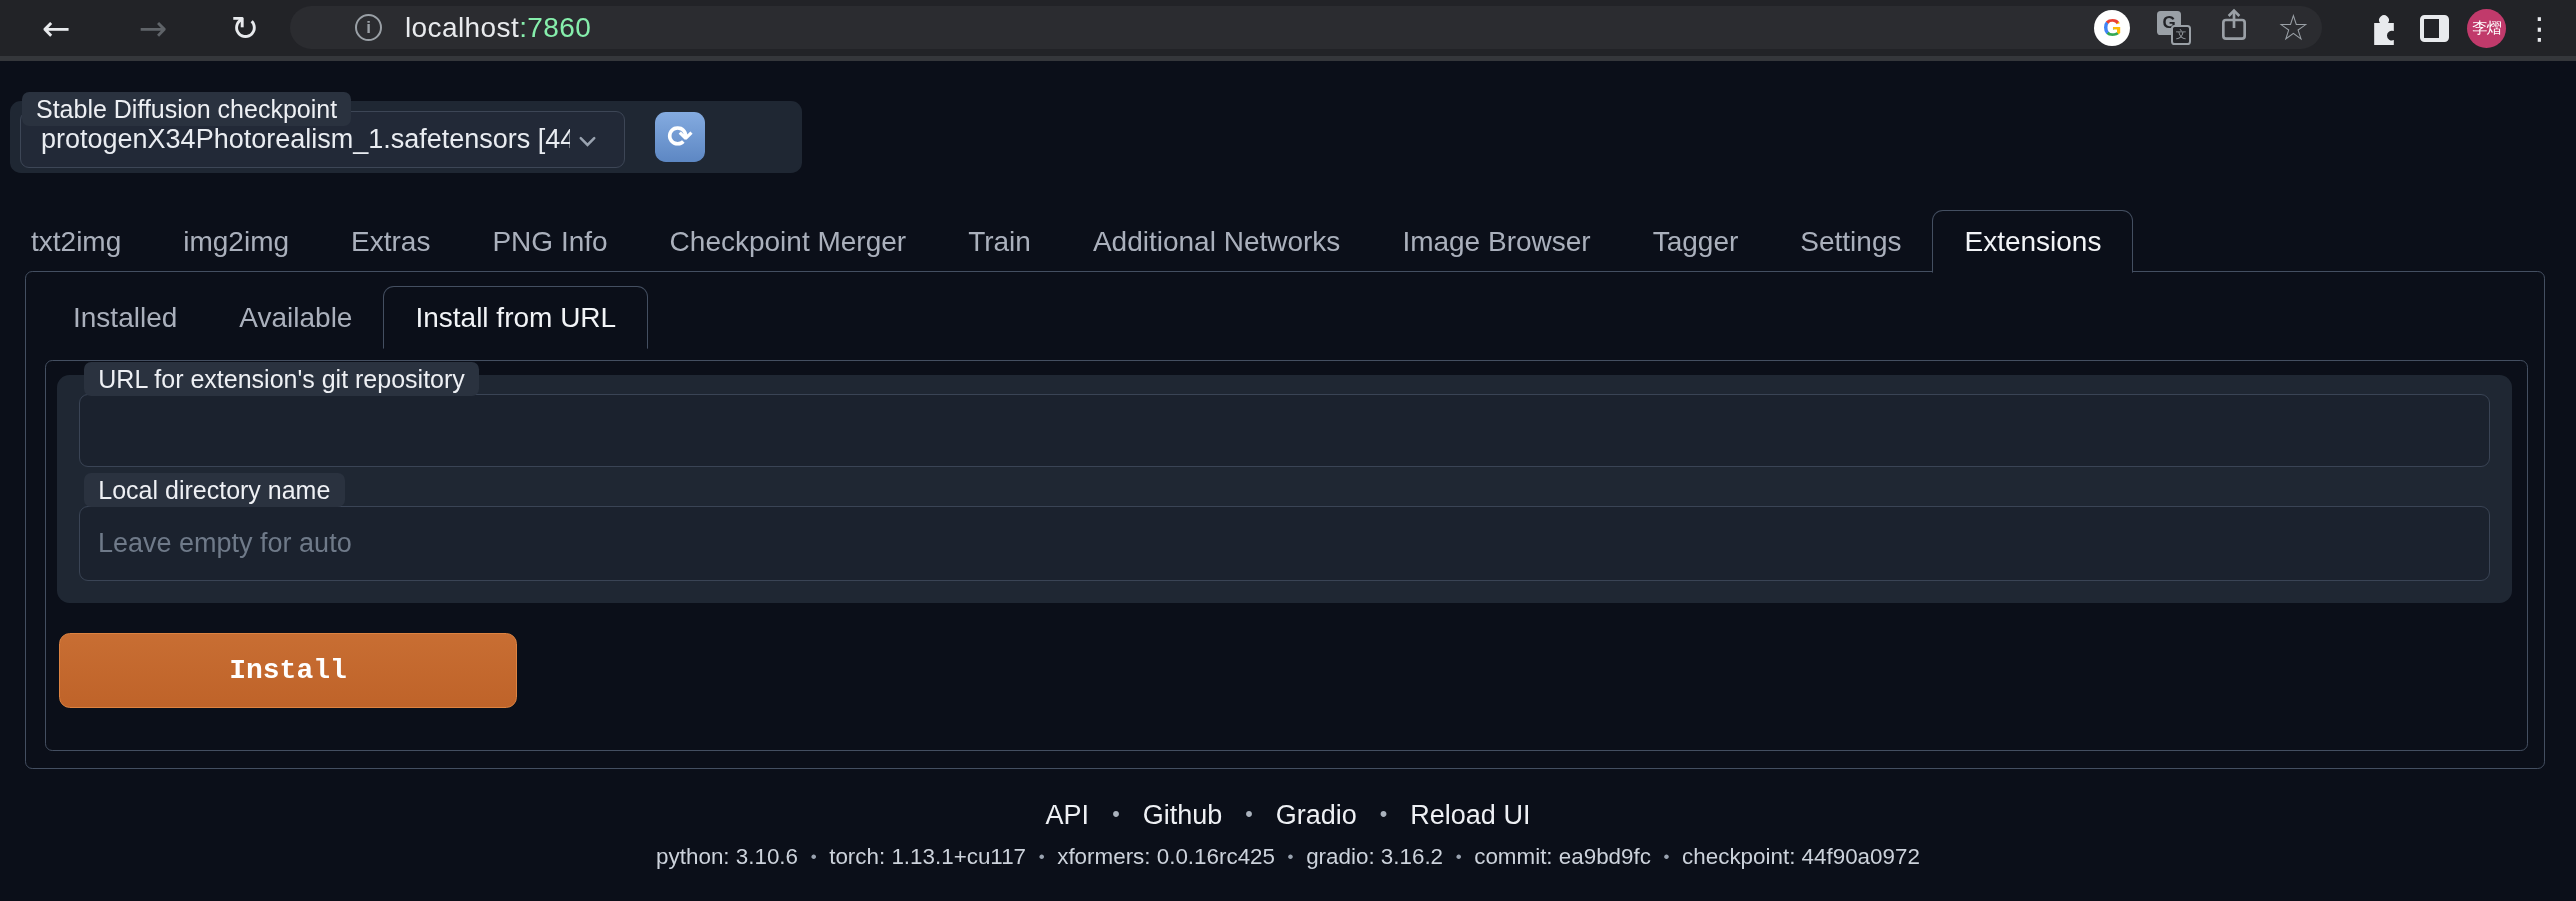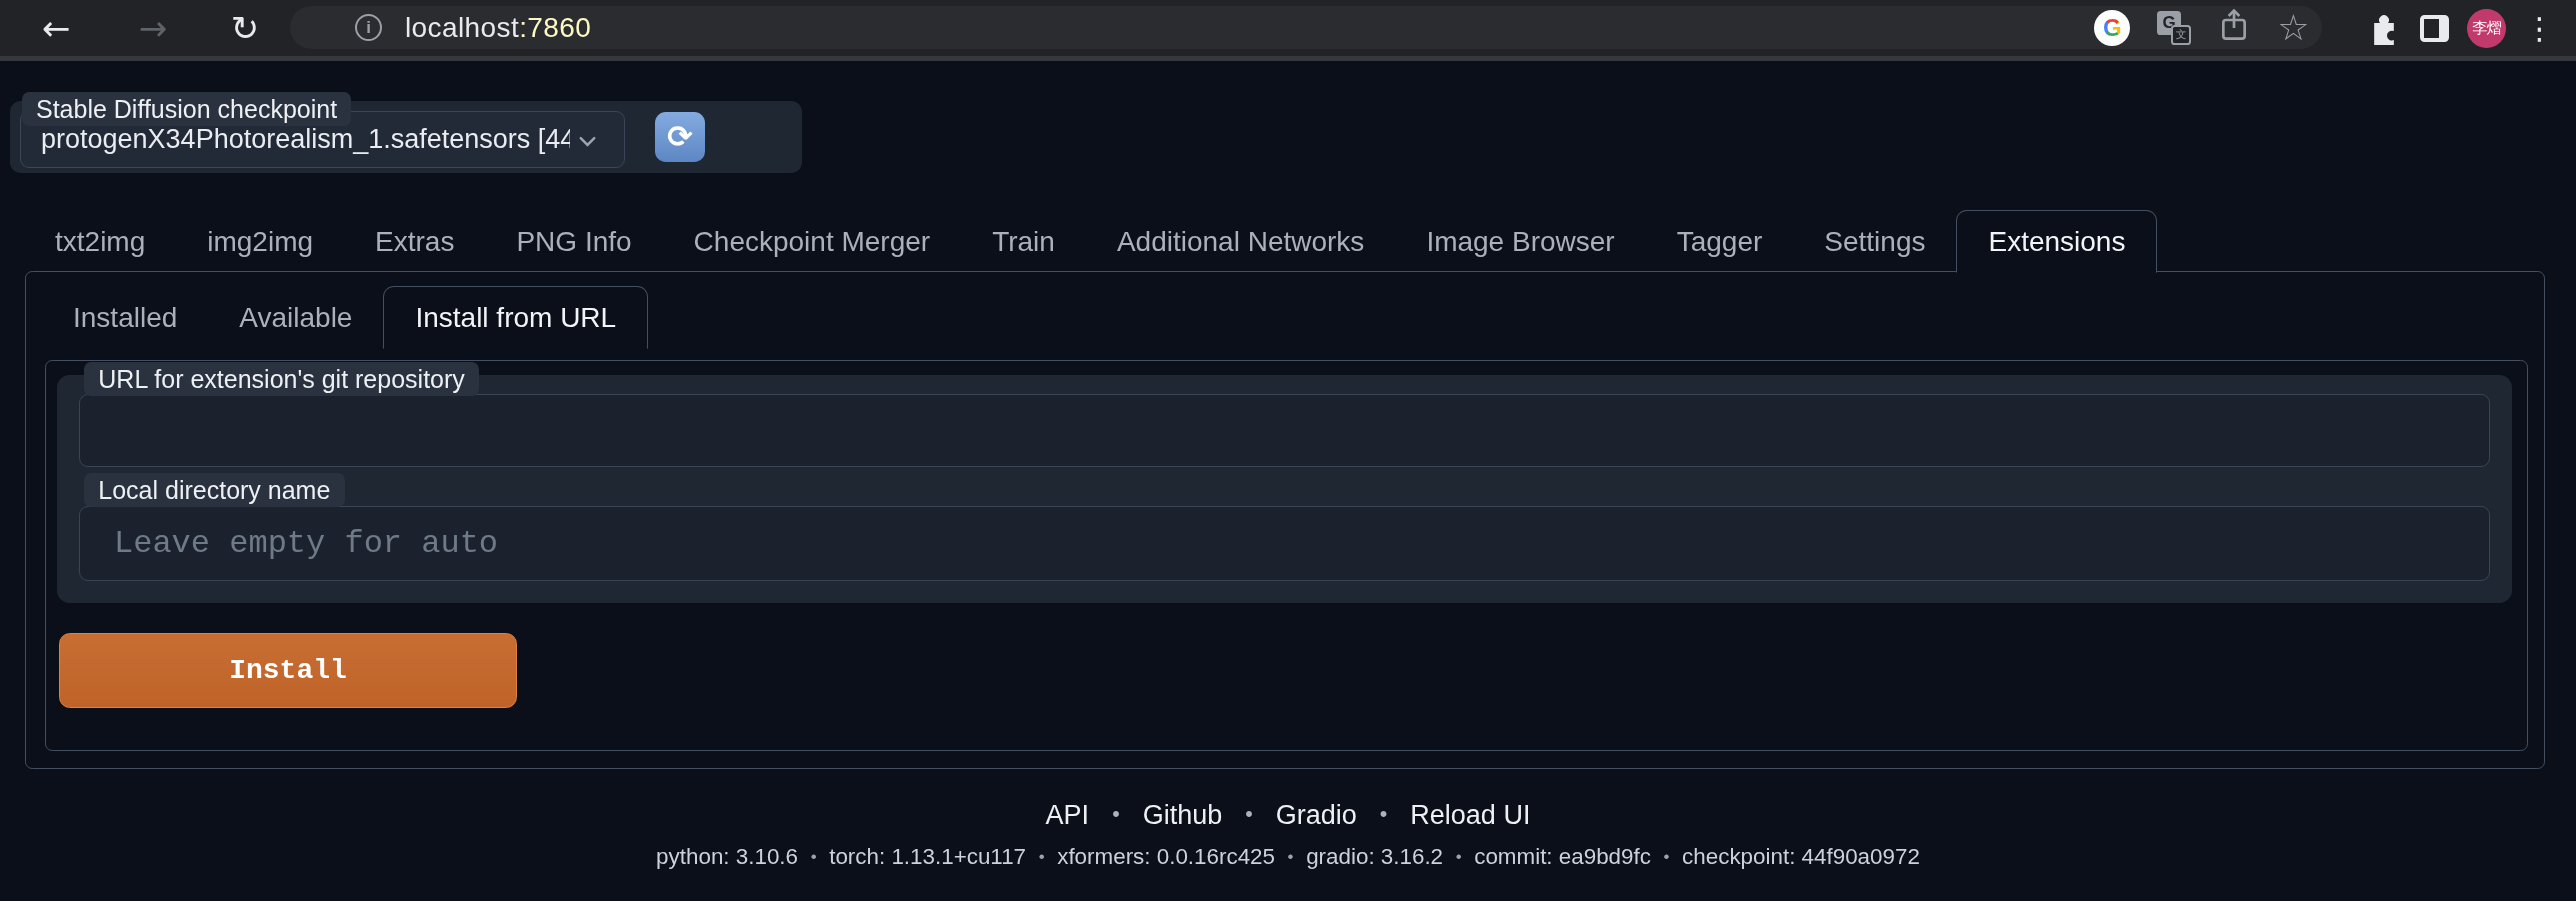--- a/index.html
+++ b/index.html
@@ -31,21 +31,21 @@
     background:#2b2c30; border-radius:21.5px;
     display:flex; align-items:center;
   }
   #site-info {
     width:27px; height:27px; margin-left:65px; border:2.7px solid #9aa0a6; border-radius:50%;
     color:#9aa0a6; font-size:17px; display:flex; align-items:center; justify-content:center;
     font-weight:bold;
   }
   #url-text { margin-left:23px; font-size:28px; letter-spacing:0.4px; }
   #url-text .host { color:#e8eaed; }
-  #url-text .port { color:#fef9c3; }
+  #url-text .port { color:#86efac; }
   #omni-right {
     position:absolute; right:12.5px; top:0; height:43px;
     display:flex; align-items:center; gap:27px;
   }
   .g-circle {
     width:36px; height:36px; border-radius:50%; background:#fff;
     display:flex; align-items:center; justify-content:center;
   }
   .g-circle span {
     font-weight:bold; font-size:24px;
@@ -99,21 +99,21 @@
   #ckpt-refresh {
     position:absolute; left:645px; top:10.8px; width:50px; height:50px;
     border:none; border-radius:10.8px;
     background:linear-gradient(180deg,#84abe0,#5d87c3);
     color:#fff; font-family:"DejaVu Sans",sans-serif; font-size:30.5px; font-weight:bold;
     display:flex; align-items:center; justify-content:center; cursor:pointer;
   }
   
   #main-tabs {
     position:absolute; left:0; top:210px; width:2576px; height:63px;
-    display:flex; padding-left:24px; z-index:2;
+    display:flex; z-index:2;
   }
   .tab-btn {
     height:63px; padding:0 31px; background:transparent; border:none;
     font-family:inherit; font-size:28px; color:#aab0bc; cursor:pointer; white-space:nowrap;
   }
   .tab-btn.selected {
     background:#0b0f19; color:#f2f4f7;
     border:1.8px solid #444f61; border-bottom:1.8px solid #0b0f19;
     border-radius:10.8px 10.8px 0 0; z-index:3; position:relative;
   }
@@ -123,21 +123,21 @@
   }
   #install-url-panel { left:45px; top:360px; width:2483px; height:391px; z-index:1; }
   
   #form-block {
     position:absolute; left:57px; top:375px; width:2455px; height:228px;
     background:#1f2733; border-radius:12.5px; z-index:2;
   }
   .text-input {
     position:absolute; left:79px; width:2411px;
     background:#1b222e; border:1.8px solid #3a4455; border-radius:9px;
-    color:#e9ecf1; font-family:Liberation Mono, monospace; font-size:32px; padding:0 34px;
+    color:#e9ecf1; font-family:Liberation Sans, sans-serif; font-size:27px; padding:0 18px;
     outline:none; z-index:2;
   }
   .text-input::placeholder { color:#6f7a89; }
   #url-input { top:394px; height:73px; }
   #dir-input { top:506px; height:75px; }
   #url-tag { left:84px; top:362px; }
   #dir-tag { left:84px; top:473px; }
   #install-btn {
     position:absolute; left:59px; top:633px; width:458px; height:75px;
     background:linear-gradient(180deg,#c86e33,#bf6329);

